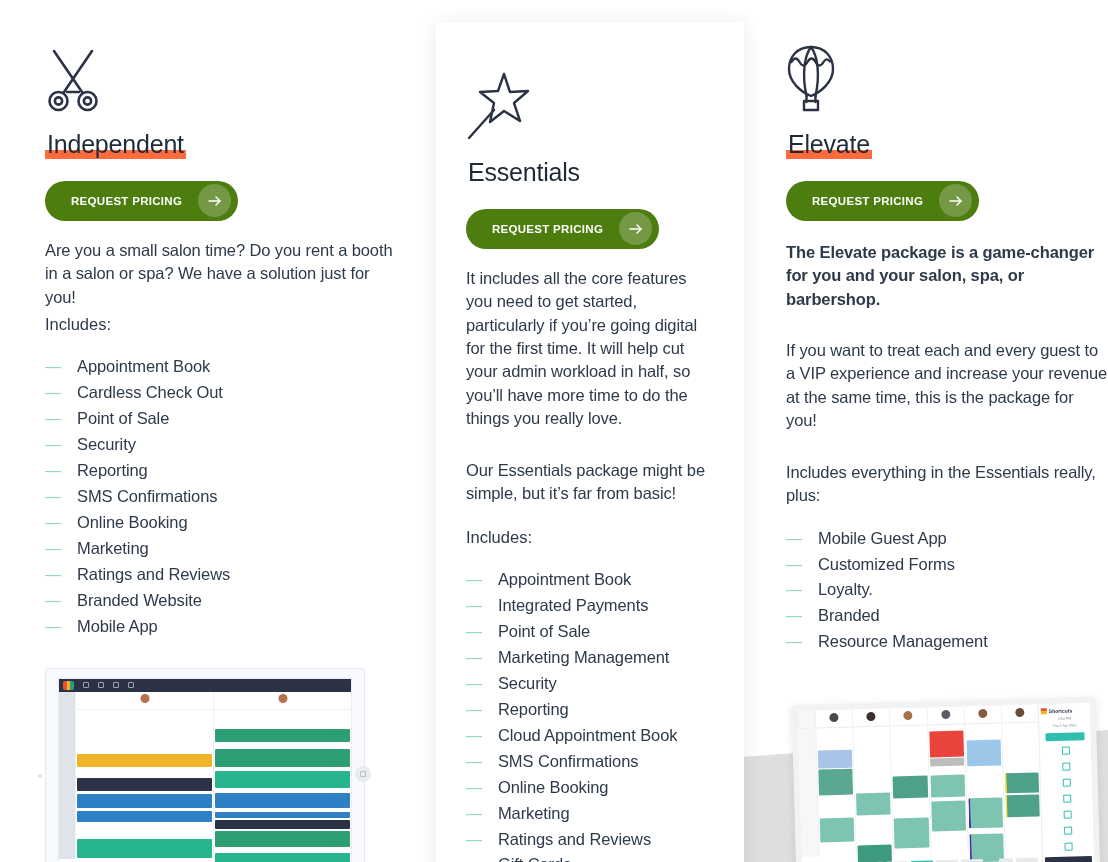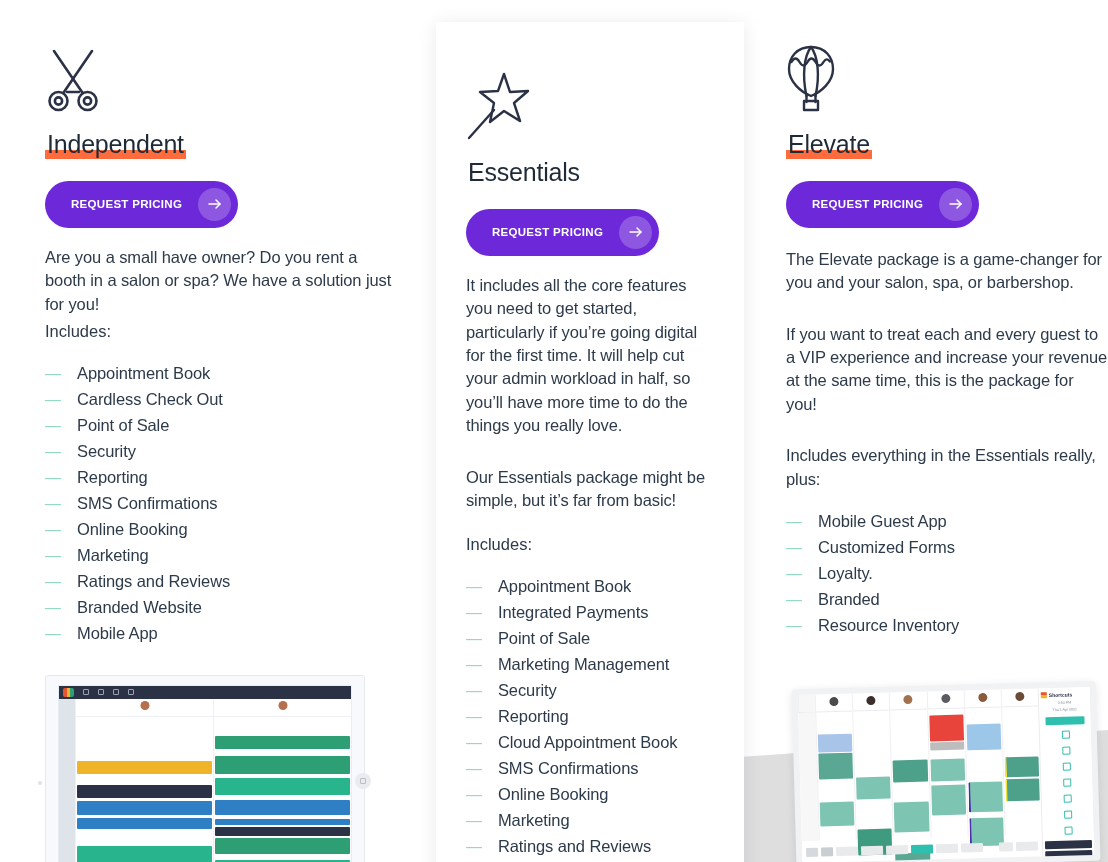--- a/index.html
+++ b/index.html
@@ -71,24 +71,24 @@
     height: 9px;
     background: #ff6b3d;
     z-index: -1;
   }
   .pkg-title span.txt { position: relative; z-index: 1; }
 
   .cta {
     display: inline-flex;
     align-items: center;
     justify-content: space-between;
-    background: #6d28d9;
+    background: #4d7c0f;
     border-radius: 30px;
     border: none;
-    height: 47px;
+    height: 40px;
     padding: 0 7px 0 26px;
     margin-top: 21px;
     cursor: pointer;
     min-width: 174px;
   }
   .cta-label {
     color: #ffffff;
     font-size: 11.5px;
     font-weight: bold;
     letter-spacing: 0.3px;
@@ -112,21 +112,21 @@
     letter-spacing: -0.1px;
   }
   p.body + p.body { margin-top: 28px; }
   p.includes {
     color: #2d3a4a;
     font-size: 16.5px;
     line-height: 1.42;
     margin: 4px 0 0 0;
   }
   .col-2 p.includes { margin-top: 20px; }
-  .col-3 p.body.lead { margin-top: 20px; }
+  .col-3 p.body.lead { margin-top: 20px; font-weight: bold; }
 
   ul.features {
     list-style: none;
     margin: 18px 0 0 0;
     padding: 0;
   }
   ul.features li {
     display: flex;
     align-items: baseline;
     font-size: 16.5px;
@@ -249,21 +249,21 @@
           <span class="cta-label">REQUEST PRICING</span>
           <span class="cta-arrow">
             <svg width="14" height="12" viewBox="0 0 14 12" fill="none" stroke="#ffffff" stroke-width="1.5" stroke-linecap="round" stroke-linejoin="round">
               <line x1="1" y1="6" x2="12" y2="6"></line>
                 <polyline points="8,2 12,6 8,10"></polyline>
             </svg>
           </span>
         </button>
       </div>
 
-      <p class="body">Are you a small have owner? Do you rent a booth in a salon or spa? We have a solution just for you!</p>
+      <p class="body">Are you a small salon time? Do you rent a booth in a salon or spa? We have a solution just for you!</p>
       <p class="includes">Includes:</p>
 
       <ul class="features">
         <li>
             <span class="dash">—</span>
             <span class="label">Appointment Book</span>
           </li>
         <li>
             <span class="dash">—</span>
             <span class="label">Cardless Check Out</span>
@@ -486,21 +486,21 @@
         <li>
             <span class="dash">—</span>
             <span class="label">Loyalty.</span>
           </li>
         <li>
             <span class="dash">—</span>
             <span class="label">Branded</span>
           </li>
         <li>
             <span class="dash">—</span>
-            <span class="label">Resource Inventory</span>
+            <span class="label">Resource Management</span>
           </li>
       </ul>
 
       
       <div class="monitor-shot">
         <div class="mon-stand"></div>
         <div class="mon-frame">
           <div class="mon-screen">
 
             <div class="mon-cal">

